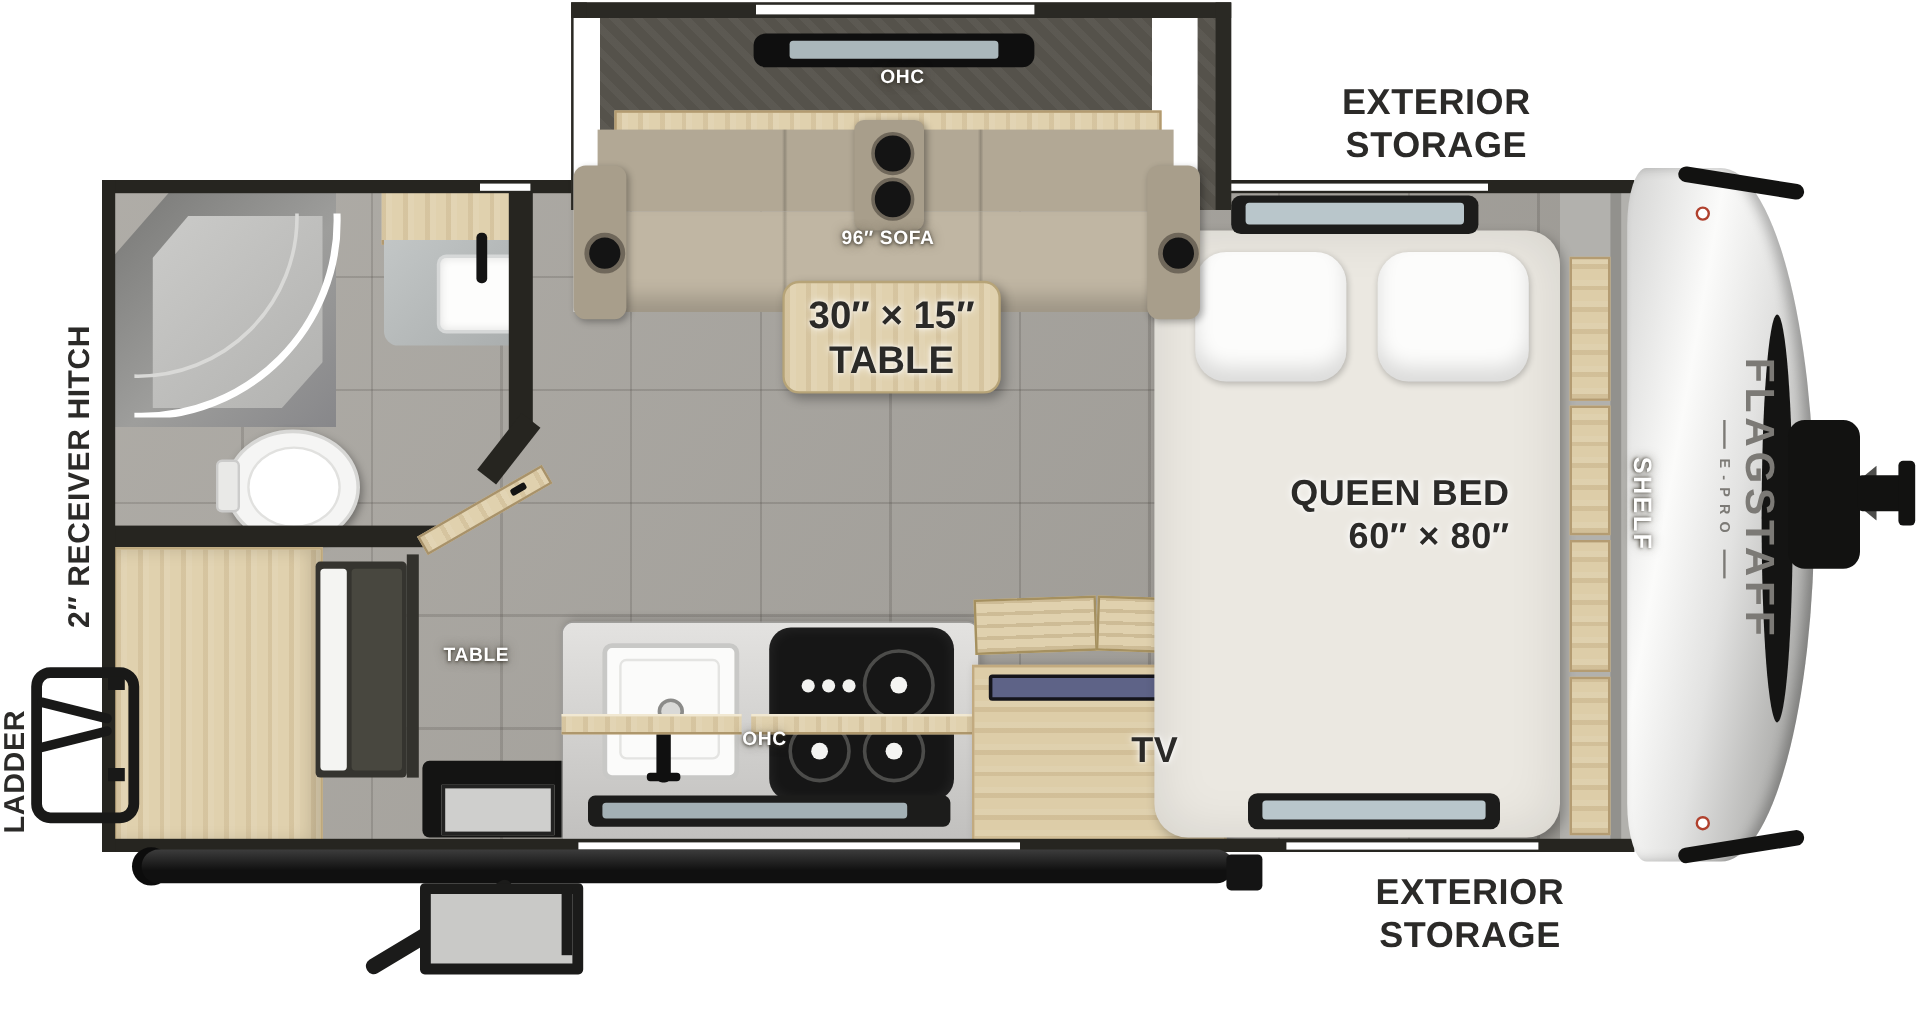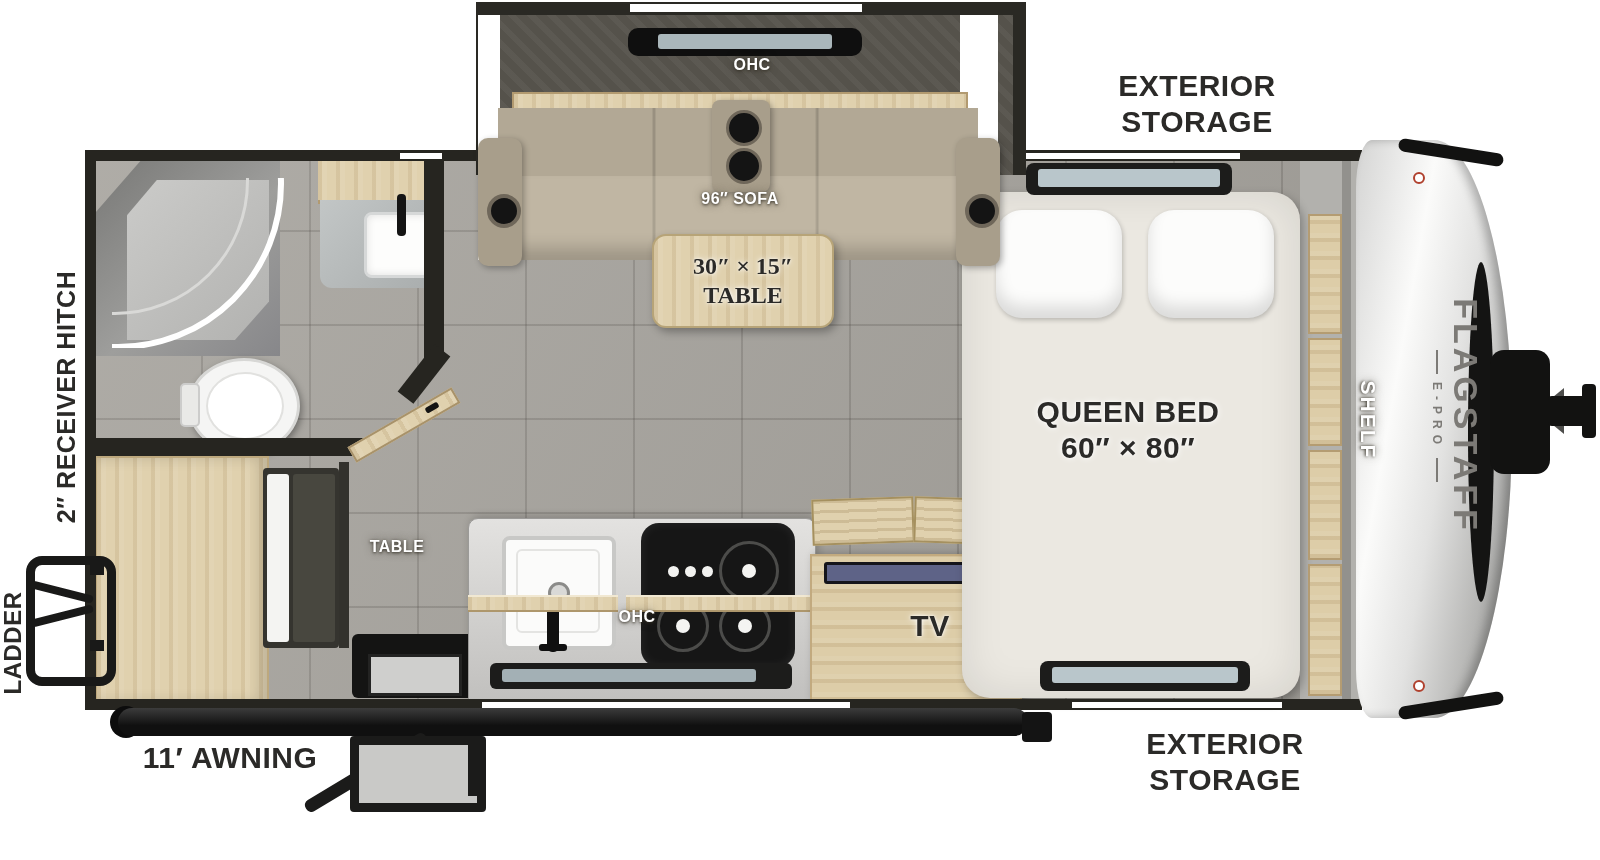--- a/index.html
+++ b/index.html
@@ -15,21 +15,21 @@
   .floor{position:absolute;background-color:#a7a49e;
      background-image:
        linear-gradient(125deg,rgba(255,255,255,.09),rgba(0,0,0,.08)),
        repeating-linear-gradient(0deg,rgba(0,0,0,0) 0 92px,rgba(60,55,50,.20) 92px 94px),
        repeating-linear-gradient(90deg,rgba(0,0,0,0) 0 106px,rgba(60,55,50,.20) 106px 108px);}
   .lbl{position:absolute;font-weight:bold;color:#2b2a28;text-align:center;
        white-space:pre-line;line-height:1.2;letter-spacing:.5px;font-size:30px;}
   .lblw{position:absolute;font-weight:bold;color:#ffffff;text-align:center;
        white-space:pre-line;line-height:1.18;letter-spacing:.5px;font-size:16px;
        text-shadow:0 1px 3px rgba(50,45,35,.95),0 0 9px rgba(50,45,35,.6);}
-  .glow{text-shadow:0 0 7px rgba(255,255,255,.95),0 0 3px rgba(255,255,255,.9);}
+  .glow{text-shadow:0 0 7px rgba(255,255,255,.95),0 0 3px rgba(255,255,255,.9);text-align:right;}
   .ring{position:absolute;border:3px solid #4c4c4a;border-radius:50%;}
   .ring .dot{position:absolute;left:50%;top:50%;width:14px;height:14px;margin:-7px 0 0 -7px;
        background:#f4f4f2;border-radius:50%;}
   .knob{position:absolute;width:11px;height:11px;border-radius:50%;background:#f2f2f0;}
   .blk{position:absolute;background:#121211;border-radius:6px;}
   .brand{position:absolute;display:flex;flex-direction:column;align-items:center;justify-content:center;
        transform:rotate(90deg);color:#7c7a76;}
   .brand .nm{font-size:34px;font-weight:bold;letter-spacing:4px;}
   .brand .sub{display:flex;align-items:center;gap:8px;font-size:12px;font-weight:bold;letter-spacing:6px;margin-top:2px;}
   .brand .sub::before,.brand .sub::after{content:"";width:24px;height:2px;background:#7c7a76;}
@@ -136,21 +136,21 @@
   <div class="abs" style="left:498px;top:176px;width:480px;height:84px;background:#c0b6a3;border-radius:0 0 20px 20px;box-shadow:inset 0 -12px 16px rgba(0,0,0,.18);background-image:linear-gradient(90deg,rgba(0,0,0,0) 0 32%,rgba(0,0,0,.15) 32.5%,rgba(0,0,0,0) 33%),linear-gradient(90deg,rgba(0,0,0,0) 0 66%,rgba(0,0,0,.15) 66.5%,rgba(0,0,0,0) 67%);"></div>
   <div class="abs" style="left:478px;top:138px;width:44px;height:128px;background:#a89e8b;border-radius:10px;box-shadow:2px 2px 6px rgba(0,0,0,.3);"></div>
   <div class="abs" style="left:487px;top:194px;width:26px;height:26px;background:#141414;border:4px solid #6f675a;border-radius:50%;"></div>
   <div class="abs" style="left:956px;top:138px;width:44px;height:128px;background:#a89e8b;border-radius:10px;box-shadow:2px 2px 6px rgba(0,0,0,.3);"></div>
   <div class="abs" style="left:965px;top:194px;width:26px;height:26px;background:#141414;border:4px solid #6f675a;border-radius:50%;"></div>
   <div class="abs" style="left:712px;top:100px;width:58px;height:92px;background:#a89e8b;border-radius:8px;box-shadow:2px 2px 6px rgba(0,0,0,.35);"></div>
   <div class="abs" style="left:726px;top:110px;width:30px;height:30px;background:#141414;border:3px solid #6f675a;border-radius:50%;"></div>
   <div class="abs" style="left:726px;top:148px;width:30px;height:30px;background:#141414;border:3px solid #6f675a;border-radius:50%;"></div>
 
   <div class="abs wood" style="left:652px;top:234px;width:178px;height:90px;border:2px solid #b7a478;border-radius:14px;box-shadow:3px 4px 9px rgba(0,0,0,.3);display:flex;align-items:center;justify-content:center;">
-    <span class="glow" style="font-weight:bold;color:#2b2a28;font-size:24px;text-align:center;white-space:pre-line;line-height:1.2;font-family:Liberation Serif, serif;">30″ × 15″
+    <span class="glow" style="font-weight:bold;color:#2b2a28;font-size:32px;text-align:center;white-space:pre-line;line-height:1.2;">30″ × 15″
 TABLE</span>
   </div>
 
   <div class="abs" style="left:1356px;top:140px;width:156px;height:578px;background:linear-gradient(100deg,#d4d4d3 0%,#fbfbfa 32%,#e2e2e1 55%,#ababa9 85%,#8e8e8c 100%);border-radius:16px 78px 78px 16px / 48px 289px 289px 48px;box-shadow:inset -6px 0 10px rgba(0,0,0,.25);"></div>
   <div class="blk" style="left:1398px;top:146px;width:106px;height:13px;transform:rotate(9deg);border-radius:8px;"></div>
   <div class="blk" style="left:1398px;top:699px;width:106px;height:13px;transform:rotate(-9deg);border-radius:8px;"></div>
   <div class="abs" style="left:1468px;top:262px;width:26px;height:340px;background:#141413;border-radius:50%;"></div>
   <div class="abs" style="left:1413px;top:172px;width:8px;height:8px;background:#fff;border:2px solid #b0412e;border-radius:50%;"></div>
   <div class="abs" style="left:1413px;top:680px;width:8px;height:8px;background:#fff;border:2px solid #b0412e;border-radius:50%;"></div>
   <div class="brand" style="left:1303px;top:384px;width:310px;height:64px;">
@@ -185,15 +185,14 @@
   <div class="lbl glow" style="left:878px;top:608px;width:104px;">TV</div>
   <div class="lbl glow" style="left:998px;top:394px;width:260px;">QUEEN BED
 60″ × 80″</div>
   <div class="lblw" style="left:1310px;top:398px;width:96px;height:44px;font-size:21px;letter-spacing:2px;transform:rotate(90deg);">SHELF</div>
   <div class="lbl" style="left:1066px;top:68px;width:262px;">EXTERIOR
 STORAGE</div>
   <div class="lbl" style="left:1094px;top:726px;width:262px;">EXTERIOR
 STORAGE</div>
   <div class="lbl vrot" style="left:-73px;top:381px;width:280px;height:32px;font-size:25px;">2″ RECEIVER HITCH</div>
   <div class="lbl vrot" style="left:-60px;top:628px;width:148px;height:30px;font-size:24px;">LADDER</div>
-  <div class="lbl" style="left:108px;top:740px;width:244px;">11′ AWNING</div>
 
 </div>
 
 </body></html>

